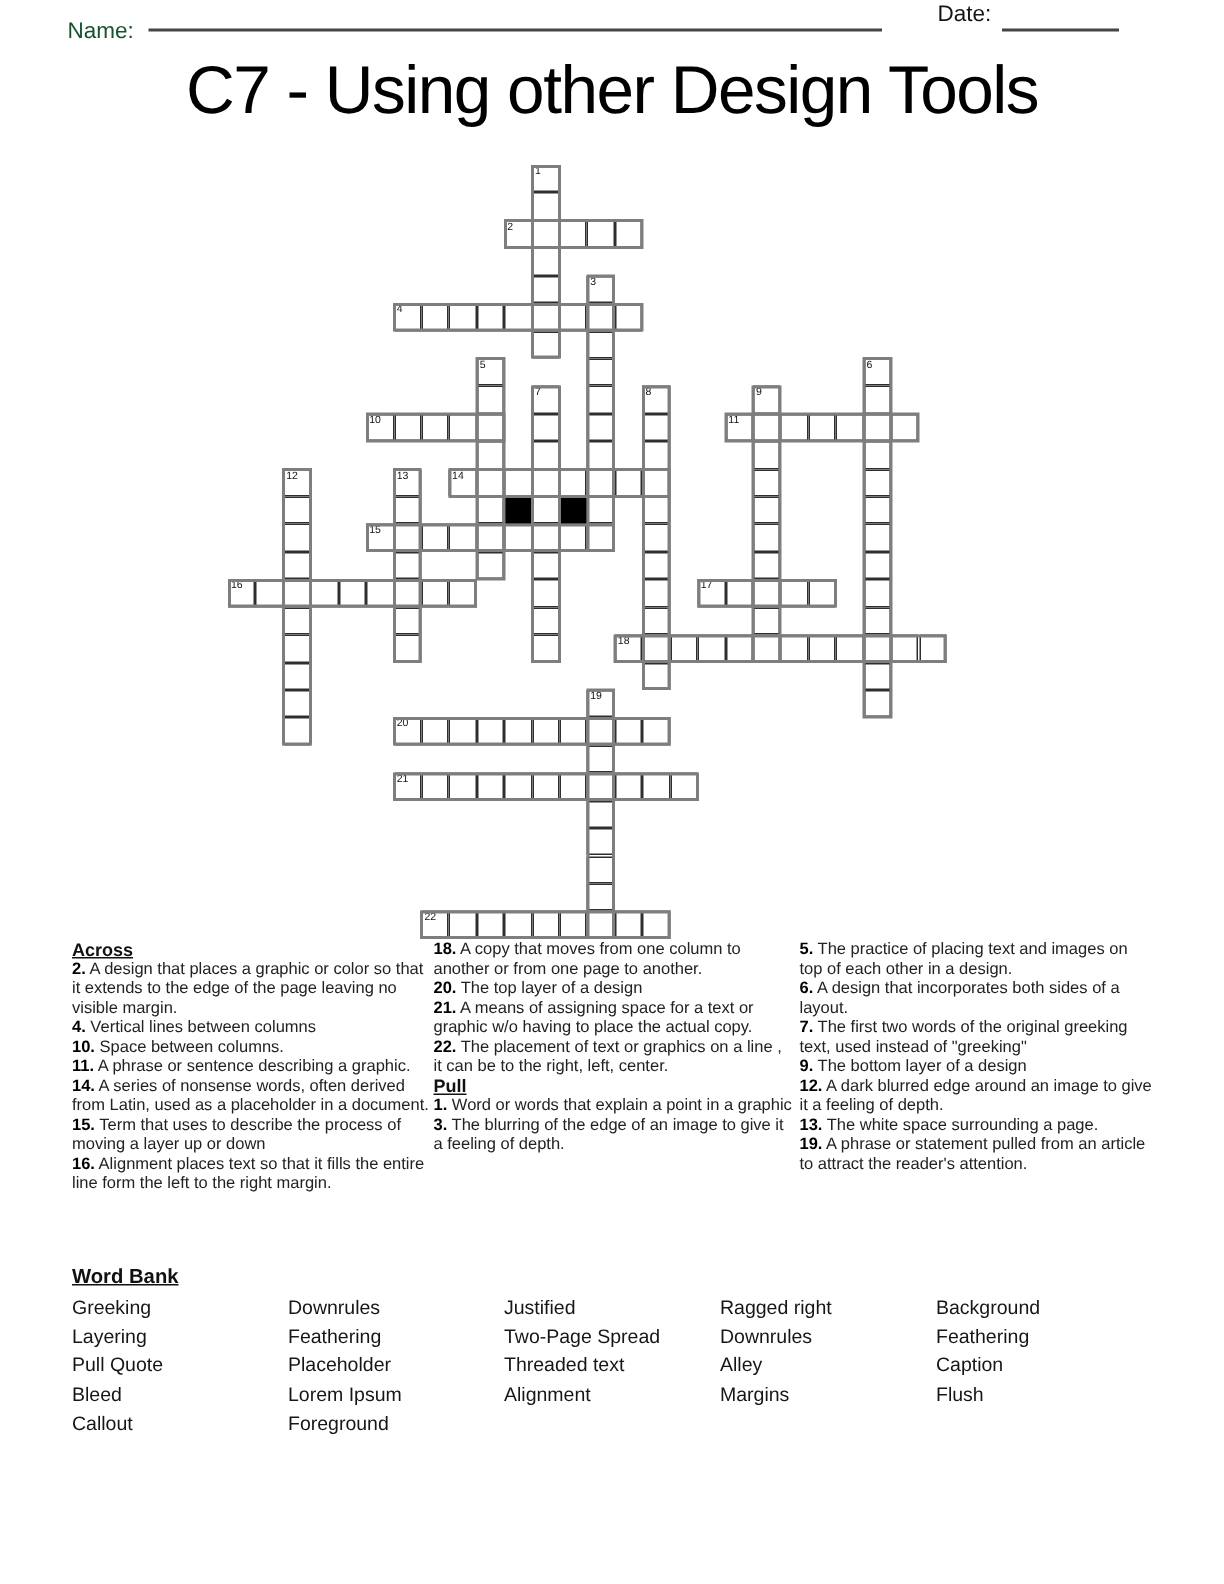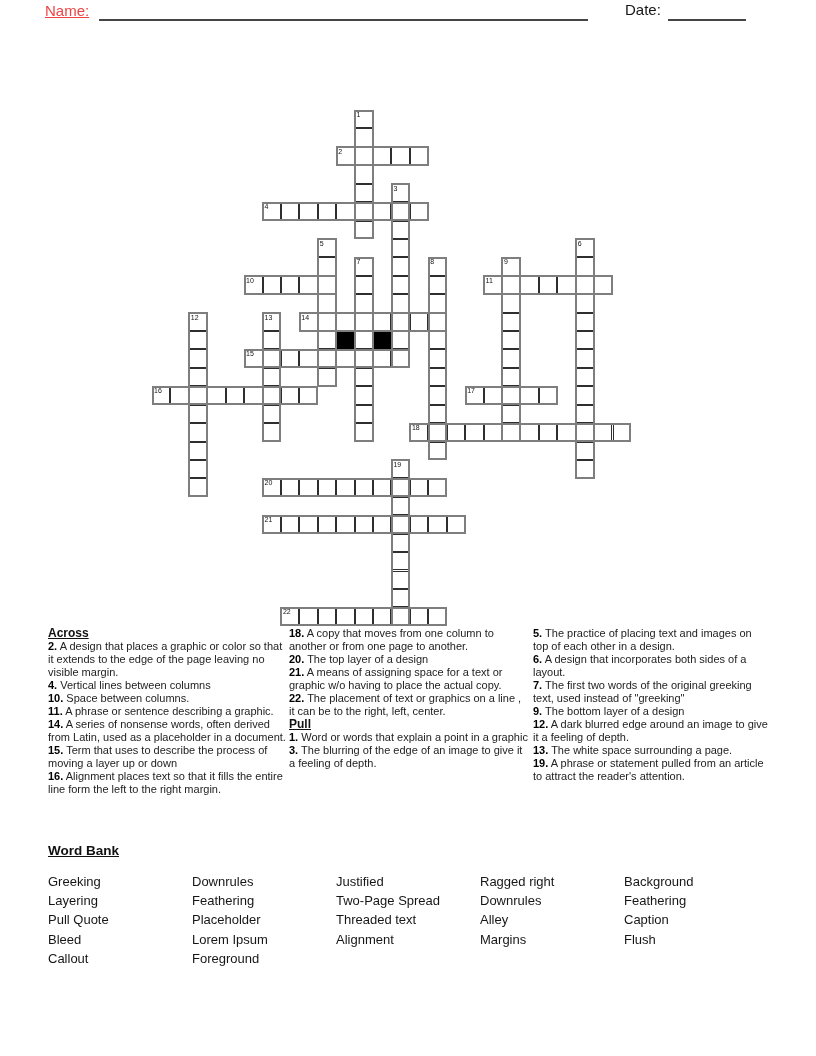--- a/index.html
+++ b/index.html
@@ -2,21 +2,21 @@
 <html><head>
 <meta charset="utf-8">
 <style>
   html,body { margin:0; padding:0; background:#ffffff; }
   .page {
     position:relative; width:816px; height:1056px; background:#fff;
     font-family:"Liberation Sans","DejaVu Sans",sans-serif; color:#000;
     overflow:hidden;
   }
   
-  .name-label { position:absolute; left:45px; top:2px; font-size:15px; color:#ef4444;text-decoration:underline; }
+  .name-label { position:absolute; left:45px; top:12px; font-size:15px; color:#14532d; }
   .name-line  { position:absolute; left:99px;  top:1px; width:489px; height:18px; border-bottom:2px solid #454545; }
   .date-label { position:absolute; left:625px; top:1px; font-size:15px; color:#161616; }
   .date-line  { position:absolute; left:668px; top:1px; width:78px;  height:18px; border-bottom:2px solid #454545; }
   .page-title {
     position:absolute; left:0; right:0; top:34px; text-align:center;
     font-size:45px; font-weight:400; color:#000; letter-spacing:-1px;
   }
   
   #crossword { position:absolute; left:0; top:0; width:816px; height:700px; }
   .cell {
@@ -42,34 +42,35 @@
   .clue-col-3 { left:533px; width:236px; }
   .clue-heading {
     font-weight:700; text-decoration:underline; font-size:12px; color:#111;
   }
   .clue .clue-num { font-weight:700; color:#000; }
   
   .wb-heading {
     position:absolute; left:48px; top:843px;
     font-size:13.5px; font-weight:700; text-decoration:underline; color:#111;
   }
-  .wb-cols { position:absolute; left:48px; top:862px; display:flex;margin-top:10px; }
+  .wb-cols { position:absolute; left:48px; top:862px; display:flex; }
   .wb-col { width:144px; }
   .wb-item { font-size:13px; line-height:19.2px; color:#161616; white-space:nowrap; }
 </style>
 </head>
 <body>
 
 <div class="page">
 
   <span class="name-label">Name:</span>
   <div class="name-line"></div>
   <span class="date-label">Date:</span>
   <div class="date-line"></div>
 
+  <div class="page-title">C7 - Using other Design Tools</div>
 
   <div id="crossword">
       <div class="cell" style="left: 354.62px; top: 110px; width: 18.42px; height: 18.42px;">
         <span class="cell-num">1</span>
       </div>
       <div class="cell" style="left: 354.62px; top: 128.42px; width: 18.42px; height: 18.42px;"></div>
       <div class="cell" style="left: 354.62px; top: 146.84px; width: 18.42px; height: 18.42px;"></div>
       <div class="cell" style="left: 354.62px; top: 165.26px; width: 18.42px; height: 18.42px;"></div>
       <div class="cell" style="left: 354.62px; top: 183.68px; width: 18.42px; height: 18.42px;"></div>
       <div class="cell" style="left: 354.62px; top: 202.1px; width: 18.42px; height: 18.42px;"></div>

